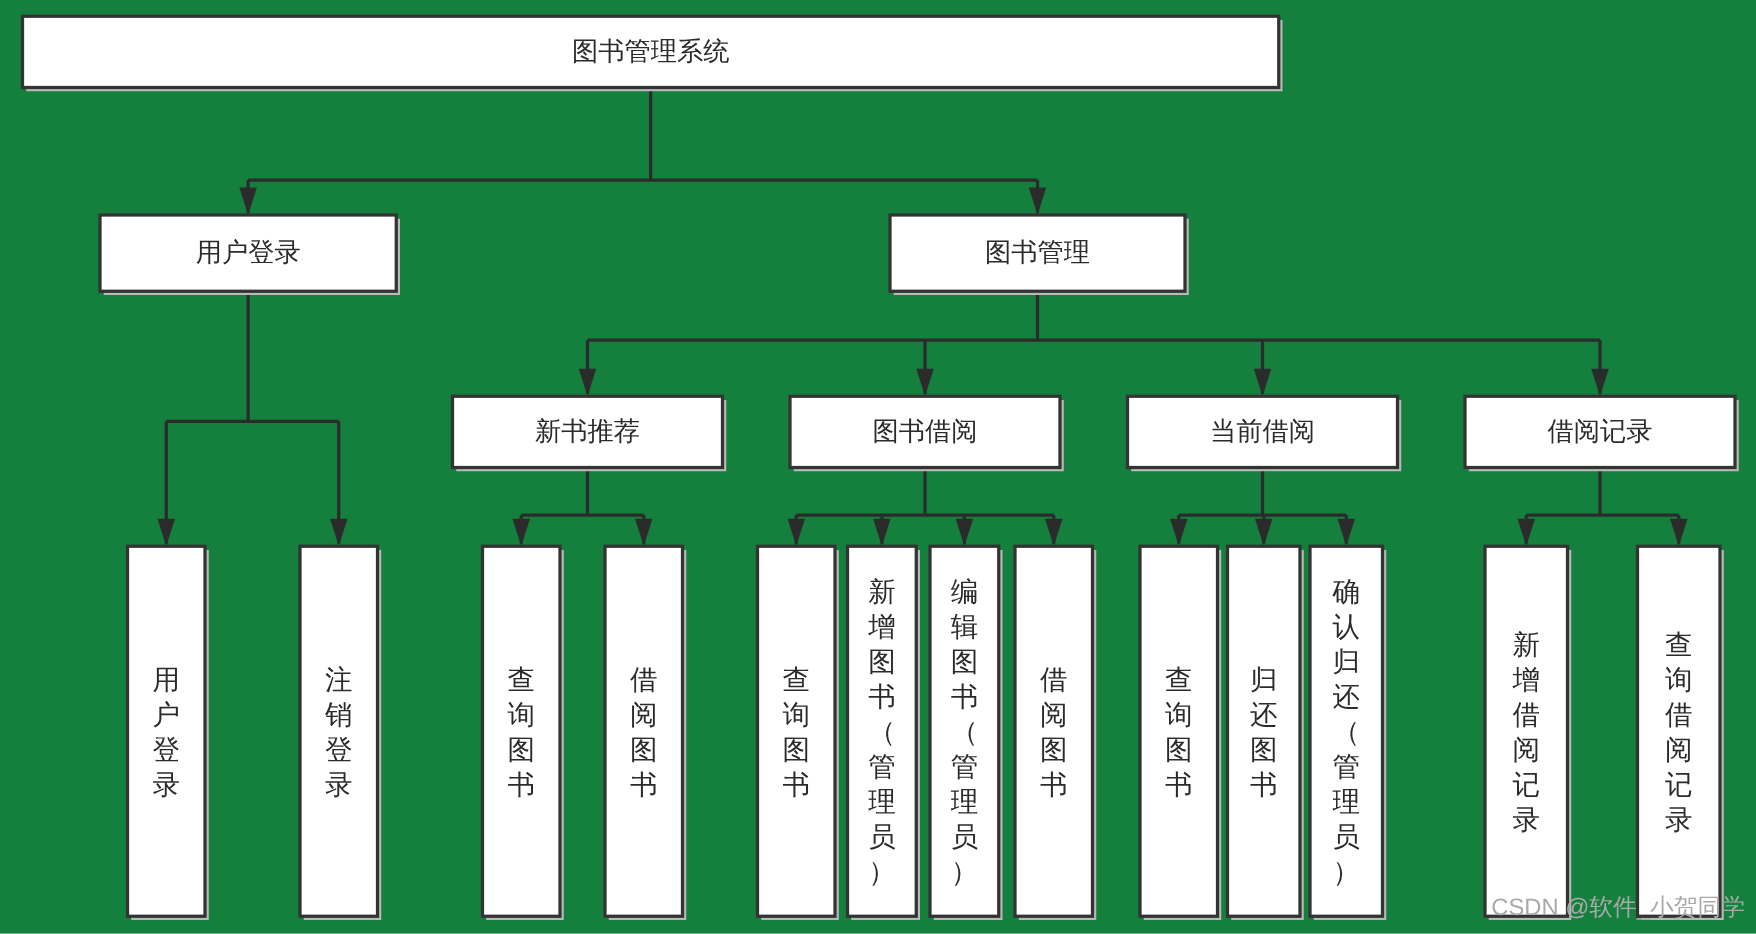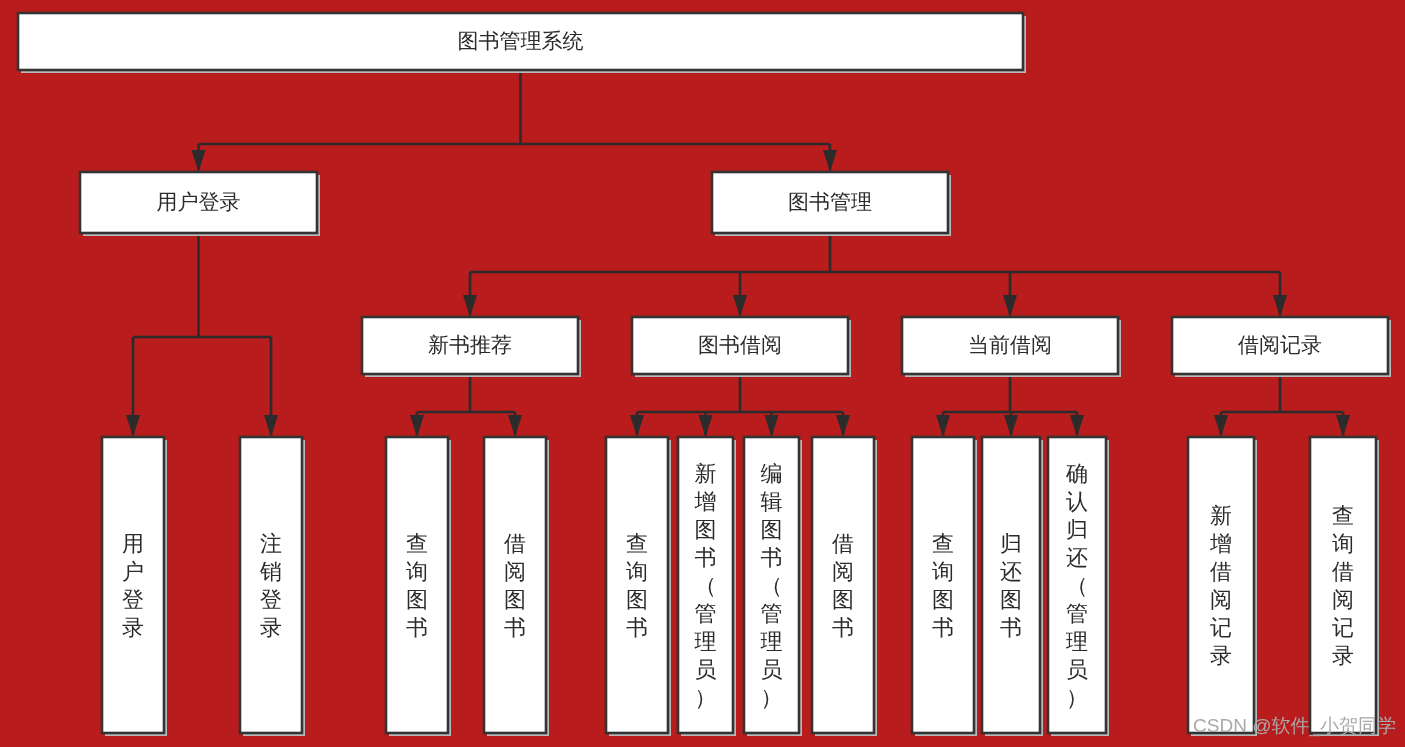--- a/index.html
+++ b/index.html
@@ -7,21 +7,21 @@
     padding: 0;
     background: #ffffff;
   }
   body {
     font-family: "Liberation Sans", "DejaVu Sans", sans-serif;
   }
   #diagram-root {
     position: relative;
     width: 1405px;
     height: 747px;
-    background: #b91c1c;
+    background: #15803d;
     overflow: hidden;
   }
   svg.diagram-canvas {
     position: absolute;
     left: 0;
     top: 0;
     width: 1405px;
     height: 747px;
     display: block;
   }

